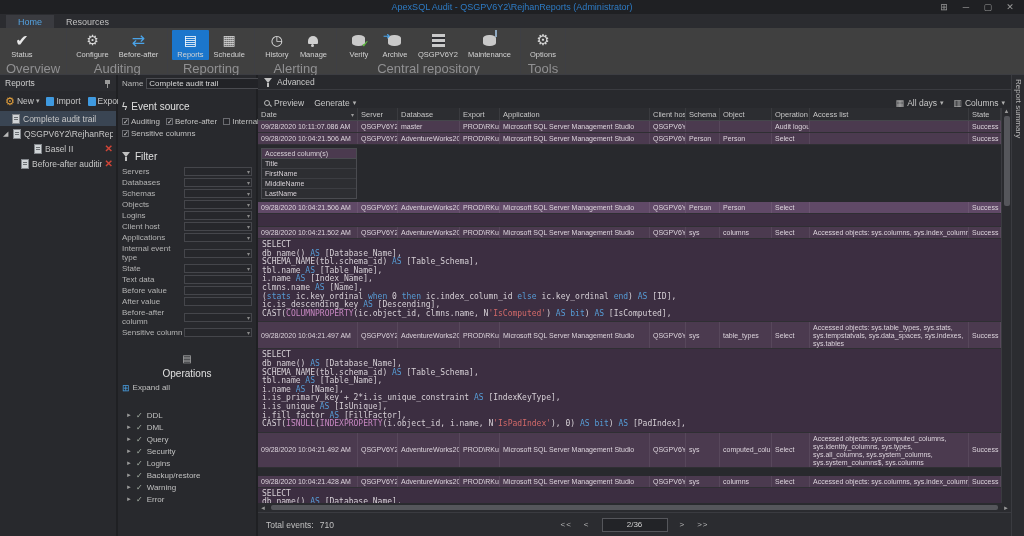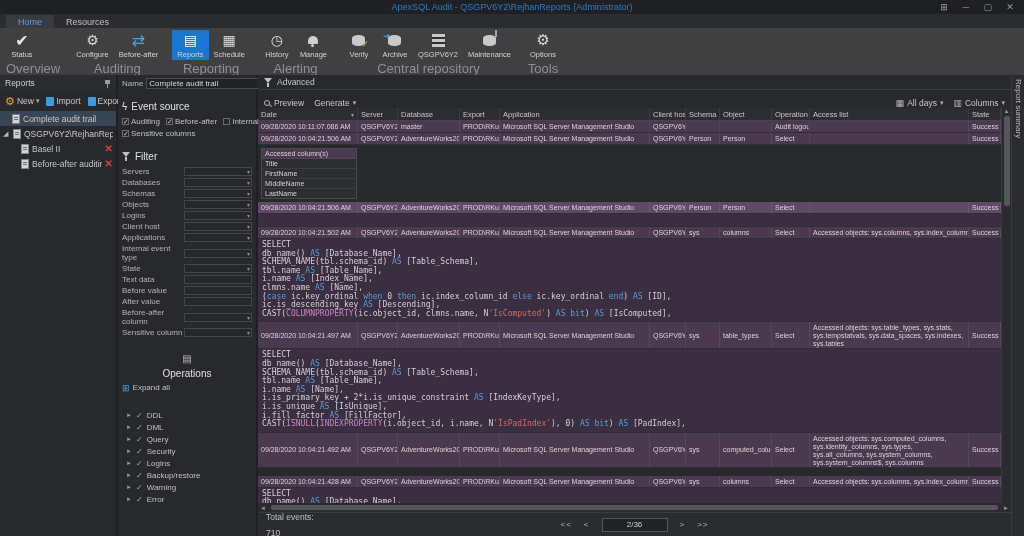--- a/index.html
+++ b/index.html
@@ -144,21 +144,21 @@
   .vthumb { width:6px; height:90px; background:#55565b; margin-top:2px; border-radius:2px; }
   .hscroll { height:9px; flex:none; background:#2a2b2f; display:flex; align-items:center; font-size:6px; color:#9a9a9a; }
   .hthumb { flex:1; height:5px; background:#55565b; margin:0 3px; border-radius:2px; }
 
   .statusbar { height:24px; flex:none; background:#2b2c30; border-top:1px solid #3a3b40;
                display:flex; align-items:center; padding:0 8px; font-size:8.5px; color:#c0c0c0; position:relative; }
   .pager { position:absolute; left:0; right:0; display:flex; justify-content:center; align-items:center; gap:12px; }
   .pg-btn { color:#b8b8b8; font-size:8px; letter-spacing:1px; }
   .pager input { width:66px; height:14px; background:#222327; border:1px solid #55565b; color:#d0d0d0;
                  text-align:center; font-size:8px; font-family:"Liberation Sans",sans-serif; }
-  .totals { display:flex; gap:6px; z-index:1;flex-direction:column; }
+  .totals { display:flex; gap:6px; z-index:1; }
 
   .right-strip { width:13px; flex:none; background:#2b2c30; border-left:1px solid #3a3b40; padding-top:4px; }
   .vtab { writing-mode:vertical-rl; font-size:8px; color:#b8b8b8; white-space:nowrap; margin:0 auto; display:block; }
 </style>
 </head>
 <body>
 
 <div class="app">
 
   <div class="titlebar">
@@ -282,21 +282,21 @@
       <div class="tree" id="reports-tree">
           <div class="tree-item selected" style="padding-left: 12px;">
             <span class="report-icon"></span>
             <span class="tree-label">Complete audit trail</span>
           </div>
           <div class="tree-item" style="padding-left: 3px;">
             <span class="exp-caret">◢</span>
             <span class="report-icon"></span>
             <span class="tree-label">QSGPV6Y2\RejhanReports</span>
           </div>
-          <div class="tree-item" style="padding-left: 21px;">
+          <div class="tree-item" style="padding-left: 34px;">
             <span class="report-icon"></span>
             <span class="tree-label">Basel II</span>
             <span class="del-x">✕</span>
           </div>
           <div class="tree-item" style="padding-left: 21px;">
             <span class="report-icon"></span>
             <span class="tree-label">Before-after auditing</span>
             <span class="del-x">✕</span>
           </div>
         </div>
@@ -575,21 +575,21 @@
                 <span class="cell" style="flex: 1 1 0%; width: auto;">Accessed objects: sys.columns, sys.index_columns, sys.indexes, sys.tables</span>
                 <span class="cell" style="width: 32px;">Success</span>
               </div>
               <div class="sql-block">
                 <div>SELECT</div>
                 <div>db_name() <span class="kw">AS</span> [Database_Name],</div>
                 <div>SCHEMA_NAME(tbl.schema_id) <span class="kw">AS</span> [Table_Schema],</div>
                 <div>tbl.name <span class="kw">AS</span> [Table_Name],</div>
                 <div>i.name <span class="kw">AS</span> [Index_Name],</div>
                 <div>clmns.name <span class="kw">AS</span> [Name],</div>
-                <div>(<span class="kw">case</span> ic.key_ordinal <span class="kw">when</span> 0 <span class="kw">then</span> ic.index_column_id <span class="kw">else</span> ic.key_ordinal <span class="kw">end</span>) <span class="kw">AS</span> [ID],</div>
+                <div>(<span class="kw">stats</span> ic.key_ordinal <span class="kw">when</span> 0 <span class="kw">then</span> ic.index_column_id <span class="kw">else</span> ic.key_ordinal <span class="kw">end</span>) <span class="kw">AS</span> [ID],</div>
                 <div>ic.is_descending_key <span class="kw">AS</span> [Descending],</div>
                 <div>CAST(<span class="fn">COLUMNPROPERTY</span>(ic.object_id, clmns.name, N<span class="str">'IsComputed'</span>) <span class="kw">AS</span> <span class="kw">bit</span>) <span class="kw">AS</span> [IsComputed],</div>
               </div>
               <div class="ev-row tall">
                 <span class="cell" style="width: 100px;">09/28/2020 10:04:21.497 AM</span>
                 <span class="cell" style="width: 40px;">QSGPV6Y2</span>
                 <span class="cell" style="width: 62px;">AdventureWorks2017</span>
                 <span class="cell" style="width: 40px;">PROD\RKuc</span>
                 <span class="cell" style="width: 150px;">Microsoft SQL Server Management Studio</span>
                 <span class="cell" style="width: 36px;">QSGPV6Y2</span>

